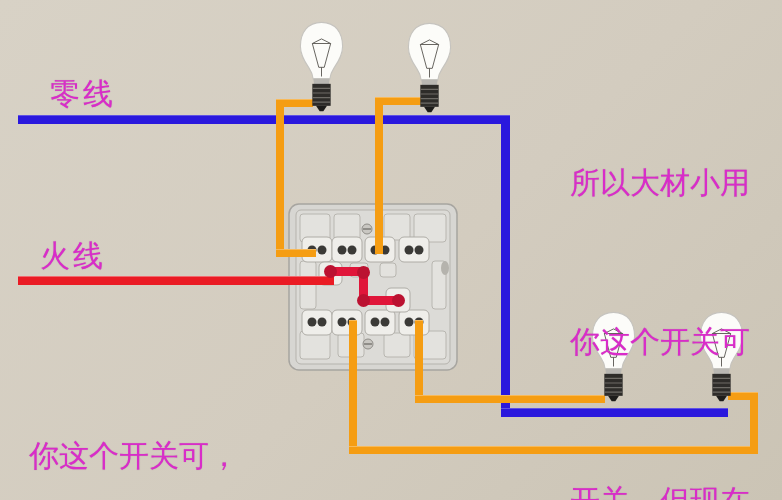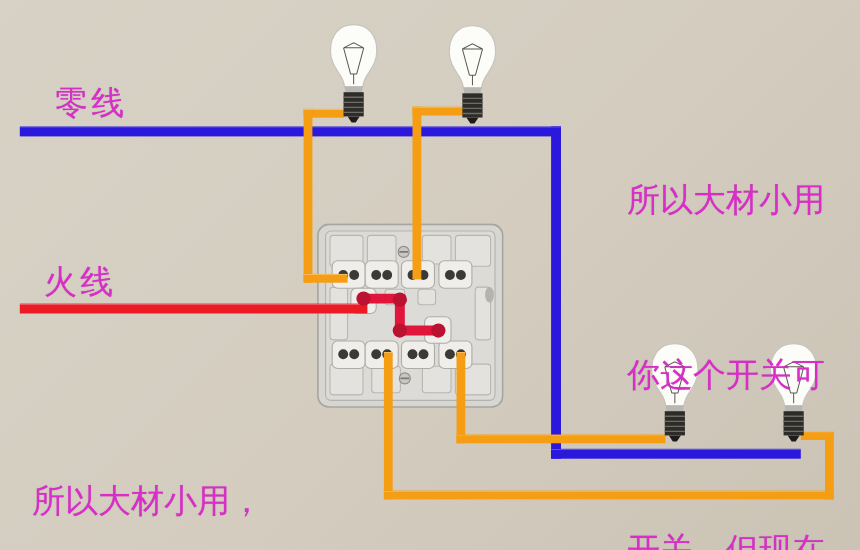--- a/index.html
+++ b/index.html
@@ -166,21 +166,21 @@
     <path d="M21,64 L39,64 L38,71 L22,71 Z" fill="#b9b7b2"></path>
     <rect x="20" y="70" width="20" height="24" fill="#2e2c29"></rect>
     <path d="M20,75 H40 M20,80 H40 M20,85 H40 M20,90 H40" stroke="#6e6b66" stroke-width="1.3"></path>
     <path d="M24,94 L36,94 L32,100 L28,100 Z" fill="#1d1c1a"></path>
   </svg>
 
   <div class="wire-label" style="left:50px;top:74px;">零线</div>
   <div class="wire-label" style="left:40px;top:236px;">火线</div>
 
   <div class="note" style="left:29px;top:328px;">
-    <div>所以大材小用，</div>
+    <div>你这个开关可，</div>
     
   </div>
 
   <div class="note right" style="left:570px;top:50px;">
     <div>所以大材小用</div>
     <div>你这个开关可</div>
     <div>开关，但现在</div>
     
     
   </div>

